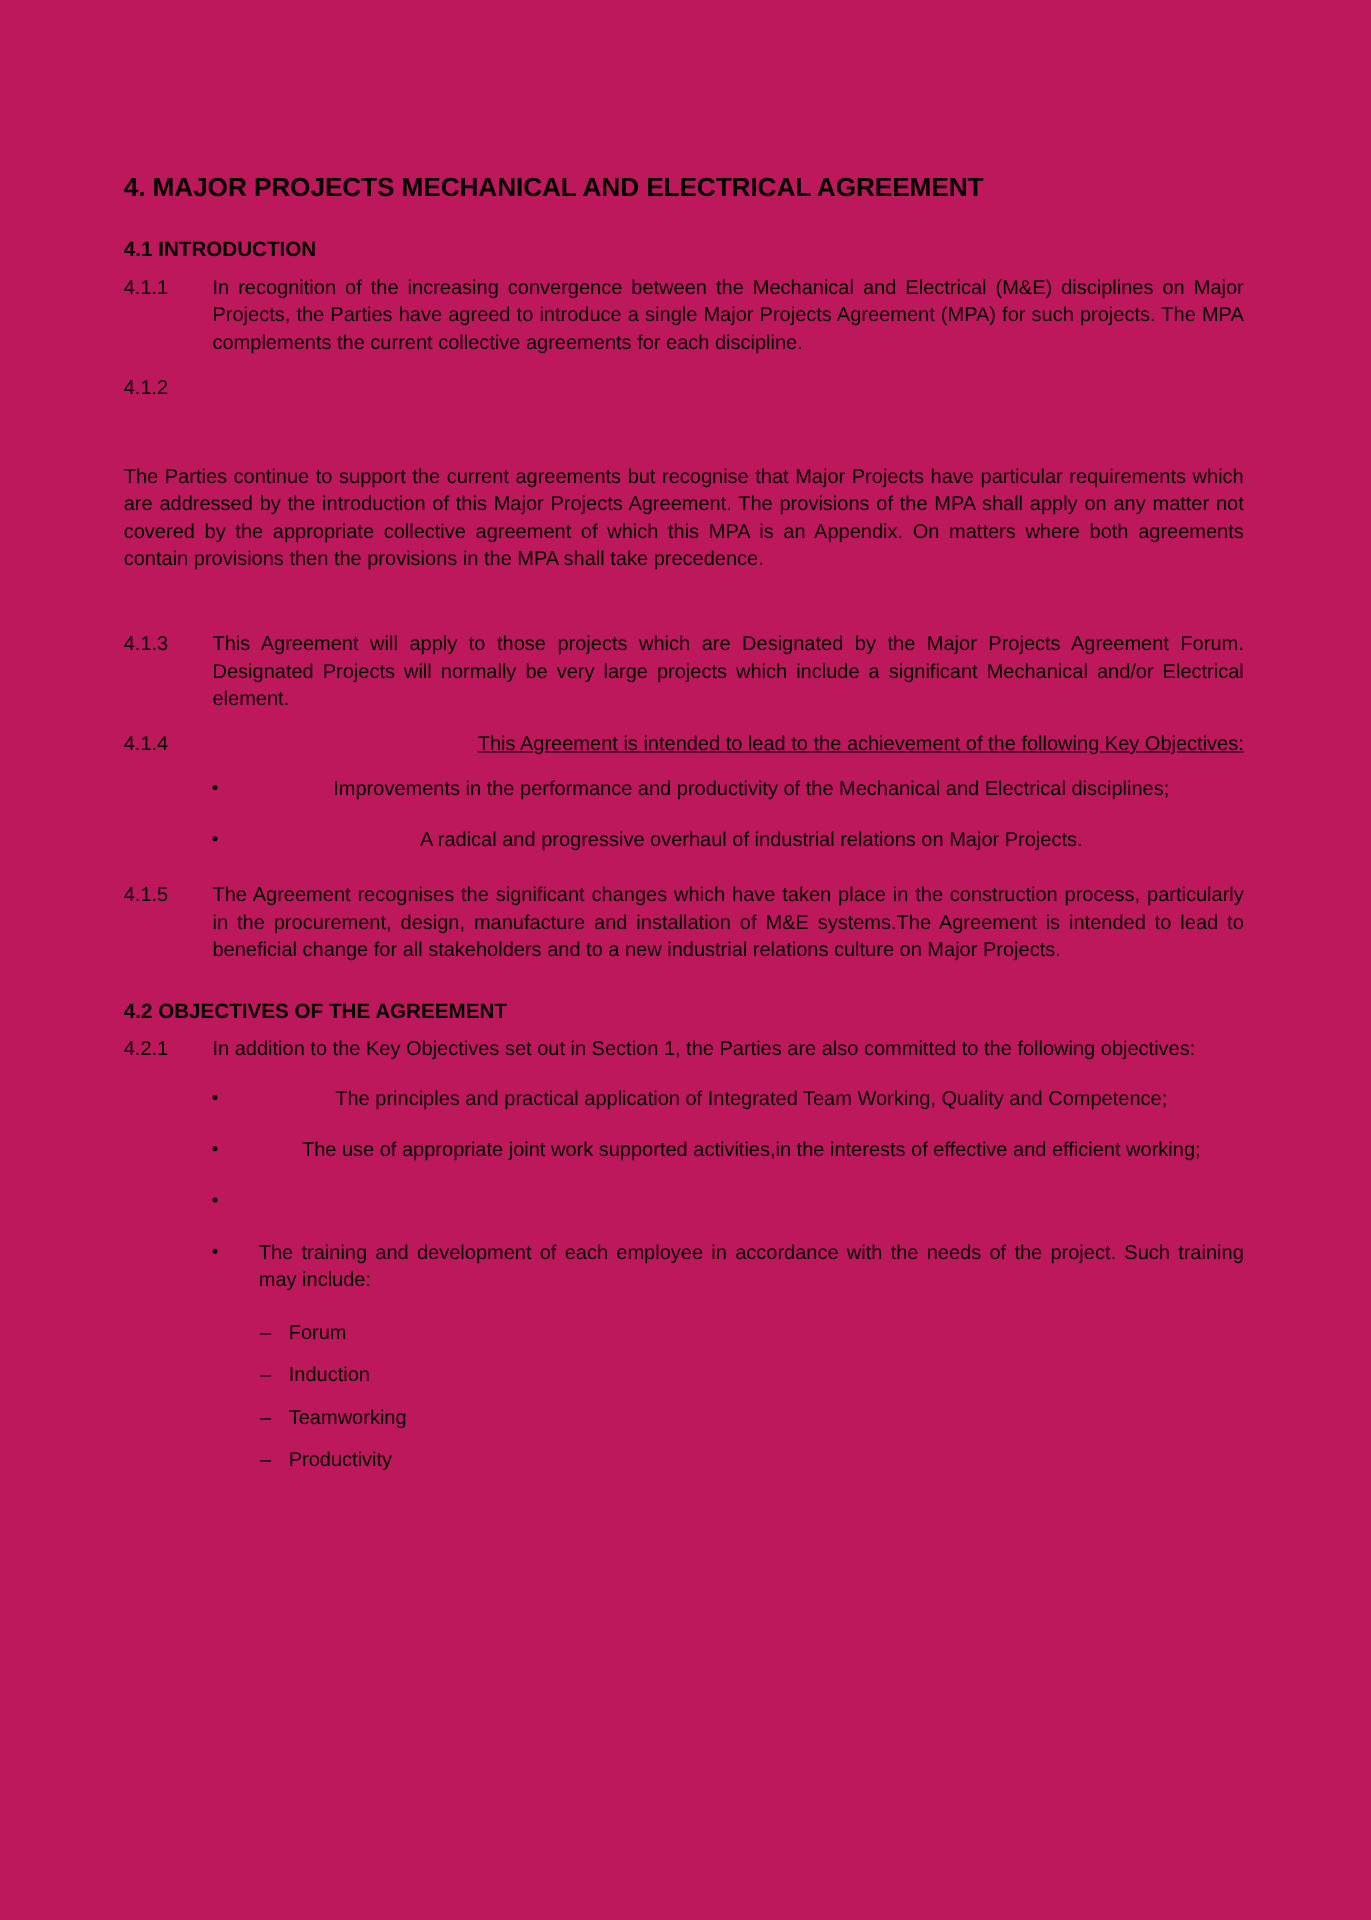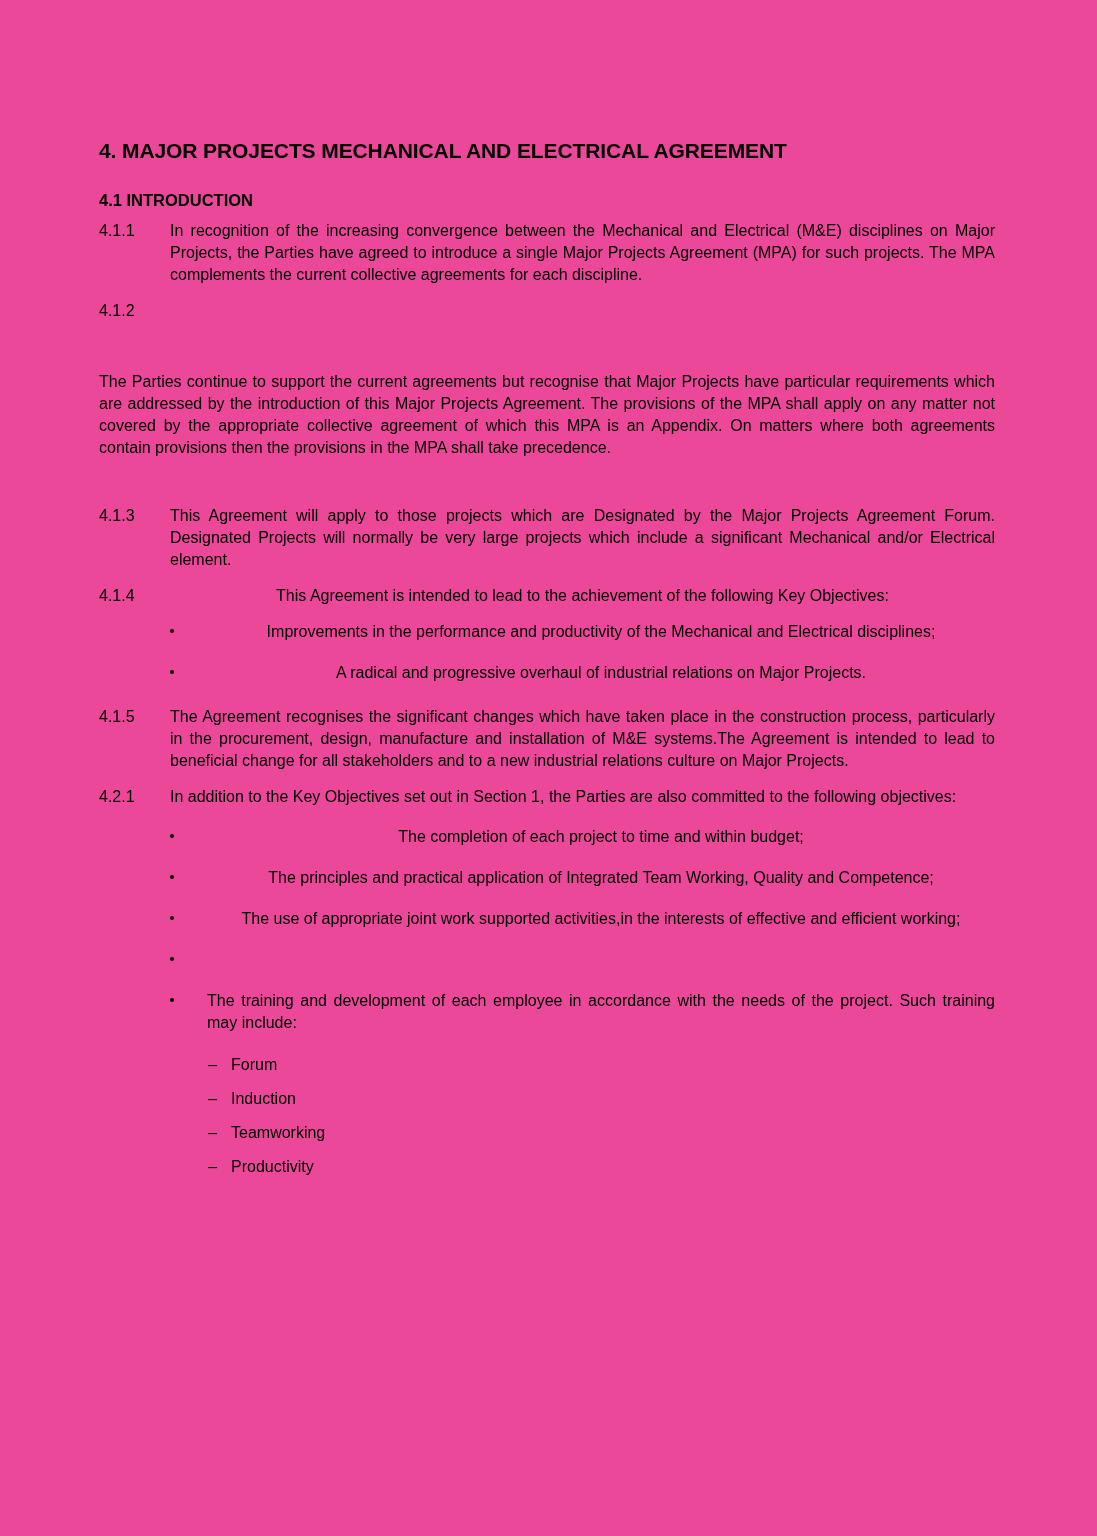--- a/index.html
+++ b/index.html
@@ -4,21 +4,21 @@
 <style>
   html, body {
     margin: 0;
     padding: 0;
     background: #ffffff;
   }
   .page {
     position: relative;
     width: 1097px;
     height: 1536px;
-    background: #ec4899;
+    background: #be185d;
     margin: 0 auto;
     overflow: hidden;
     font-family: "Liberation Sans", sans-serif;
     color: #000000;
     -webkit-font-smoothing: antialiased;
   }
   .content {
     position: absolute;
     left: 99px;
     top: 138px;
@@ -61,21 +61,22 @@
   }
   .clause-body {
     flex: 1 1 auto;
     font-size: 16px;
     line-height: 22px;
     text-align: justify;
     text-justify: inter-word;
     hyphens: none;
   }
   .clause-body.nojustify {
-    text-align: center;
+    text-align: right;
+    text-decoration: underline;
   }
 
   
   .bullet-list {
     margin: 18px 0 0 0;
     padding: 0;
     list-style: none;
   }
   .bullet-list.tight {
     margin-top: 14px;
@@ -181,33 +182,30 @@
       </li>
     </ul>
 
     <div class="block-spacer-md"></div>
 
     <div class="clause">
       <div class="clause-num">4.1.5</div>
       <div class="clause-body">The Agreement recognises the significant changes which have taken place in the construction process, particularly in the procurement, design, manufacture and installation of M&amp;E systems.The Agreement is intended to lead to beneficial change for all stakeholders and to a new industrial relations culture on Major Projects.</div>
     </div>
 
+    <h2 class="section-heading spaced-top">4.2 OBJECTIVES OF THE AGREEMENT</h2>
 
     <div class="clause">
       <div class="clause-num">4.2.1</div>
       <div class="clause-body">In addition to the Key Objectives set out in Section 1, the Parties are also committed to the following objectives:</div>
     </div>
 
     <ul class="bullet-list">
       <li class="bullet-item">
         <span class="bullet-marker"><span class="dot"></span></span>
-        <span class="bullet-text nojustify">The completion of each project to time and within budget;</span>
-      </li>
-      <li class="bullet-item">
-        <span class="bullet-marker"><span class="dot"></span></span>
         <span class="bullet-text nojustify">The principles and practical application of Integrated Team Working, Quality and Competence;</span>
       </li>
       <li class="bullet-item">
         <span class="bullet-marker"><span class="dot"></span></span>
         <span class="bullet-text nojustify">The use of appropriate joint work supported activities,in the interests of effective and efficient working;</span>
       </li>
       <li class="bullet-item">
         <span class="bullet-marker"><span class="dot"></span></span>
       </li>
       <li class="bullet-item">

